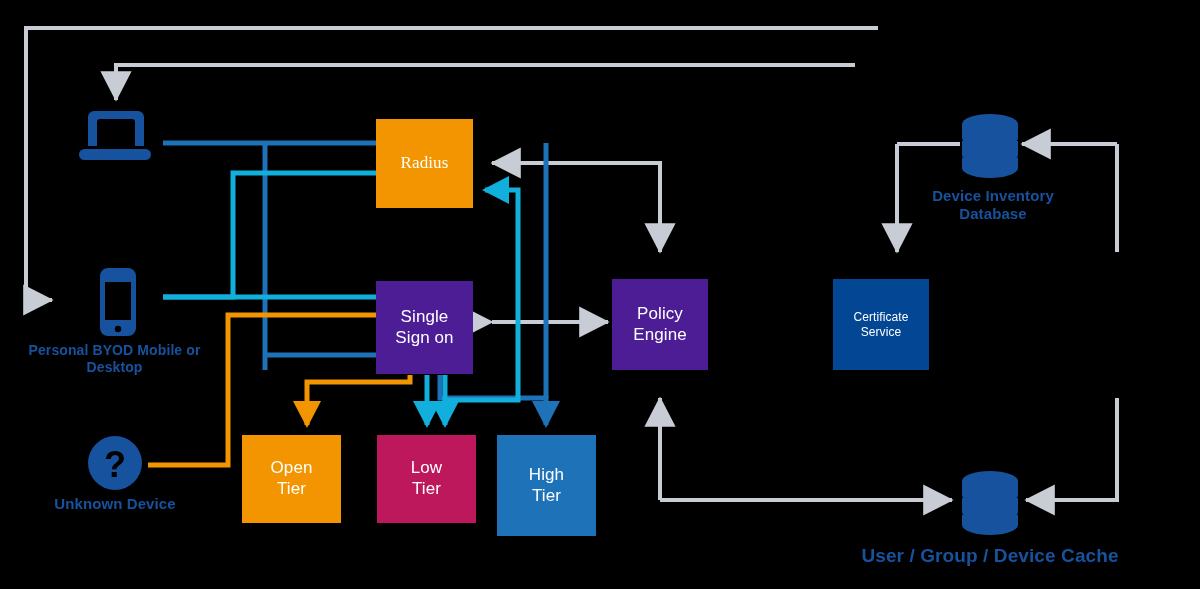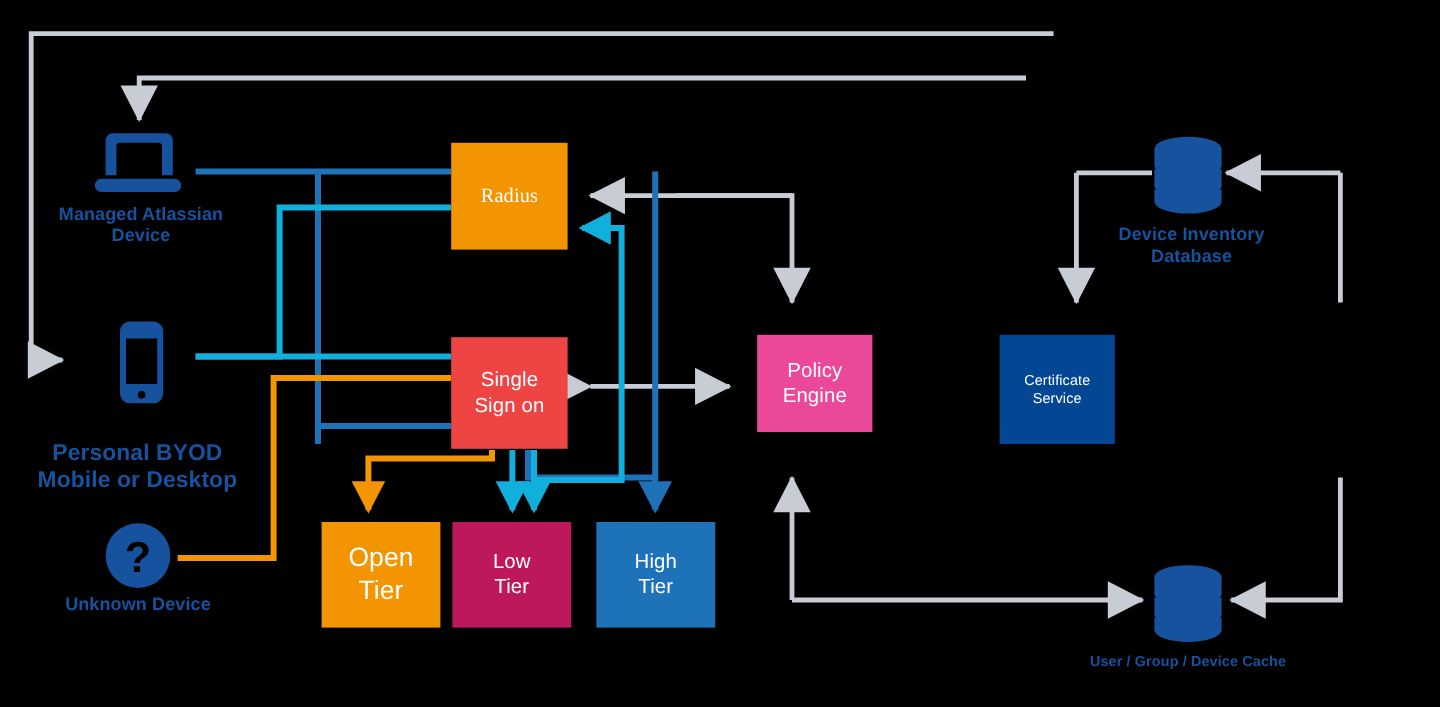--- a/index.html
+++ b/index.html
@@ -153,79 +153,75 @@
       <ellipse cx="990" cy="525" rx="28" ry="10"></ellipse>
     </g>
   </svg>
 
   <div class="node-box" style="left:376px; top:119px; width:97px; height:89px; background:#F29500; font-size:17px;font-family:Liberation Serif, serif;">
     <div>
       <span>Radius</span>
     </div>
   </div>
 
-  <div class="node-box" style="left:376px; top:281px; width:97px; height:93px; background:#ef4444; font-size:17px;">
+  <div class="node-box" style="left:376px; top:281px; width:97px; height:93px; background:#4c1d95; font-size:17px;">
     <div>
       <span>Single</span>
       <span>Sign on</span>
     </div>
   </div>
 
-  <div class="node-box" style="left:612px; top:279px; width:96px; height:81px; background:#ec4899; font-size:17px;margin-left:19px;">
+  <div class="node-box" style="left:612px; top:279px; width:96px; height:91px; background:#4c1d95; font-size:17px;">
     <div>
       <span>Policy</span>
       <span>Engine</span>
     </div>
   </div>
 
   <div class="node-box" style="left:833px; top:279px; width:96px; height:91px; background:#034694; font-size:12px;">
     <div>
       <span>Certificate</span>
       <span>Service</span>
     </div>
   </div>
 
 
-  <div class="node-box" style="left:268px; top:435px; width:99px; height:88px; background:#F29500; font-size:22px;">
+  <div class="node-box" style="left:242px; top:435px; width:99px; height:88px; background:#F29500; font-size:17px;">
     <div>
       <span>Open</span>
       <span>Tier</span>
     </div>
   </div>
 
   <div class="node-box" style="left:377px; top:435px; width:99px; height:88px; background:#be185d; font-size:17px;">
     <div>
       <span>Low</span>
       <span>Tier</span>
     </div>
   </div>
 
-  <div class="node-box" style="left:497px; top:435px; width:99px; height:88px; background:#1E72B8; font-size:17px;">
+  <div class="node-box" style="left:497px; top:435px; width:99px; height:101px; background:#1E72B8; font-size:17px;">
     <div>
       <span>High</span>
       <span>Tier</span>
     </div>
   </div>
 
-  <div class="cap" style="left:25px; top:170px; width:185px; font-size:15px;">
-    <span>Managed</span>
-    <span>Atlassian Device</span>
-  </div>
-
-  <div class="cap" style="left:22px; top:342px; width:185px; font-size:19px;margin-top:24px;">
+
+  <div class="cap" style="left:22px; top:342px; width:185px; font-size:14px;">
     <span>Personal BYOD</span>
     <span>Mobile or Desktop</span>
   </div>
 
   <div class="cap" style="left:900px; top:187px; width:186px; font-size:15px;">
     <span>Device Inventory</span>
     <span>Database</span>
   </div>
 
   <div class="cap" style="left:25px; top:495px; width:180px; font-size:15px;">
     <span>Unknown Device</span>
   </div>
 
-  <div class="cap" style="left:855px; top:544px; width:270px; font-size:12px;">
+  <div class="cap" style="left:855px; top:544px; width:270px; font-size:19px;">
     <span>User / Group / Device Cache</span>
   </div>
 
 </div>
 
 </body></html>

